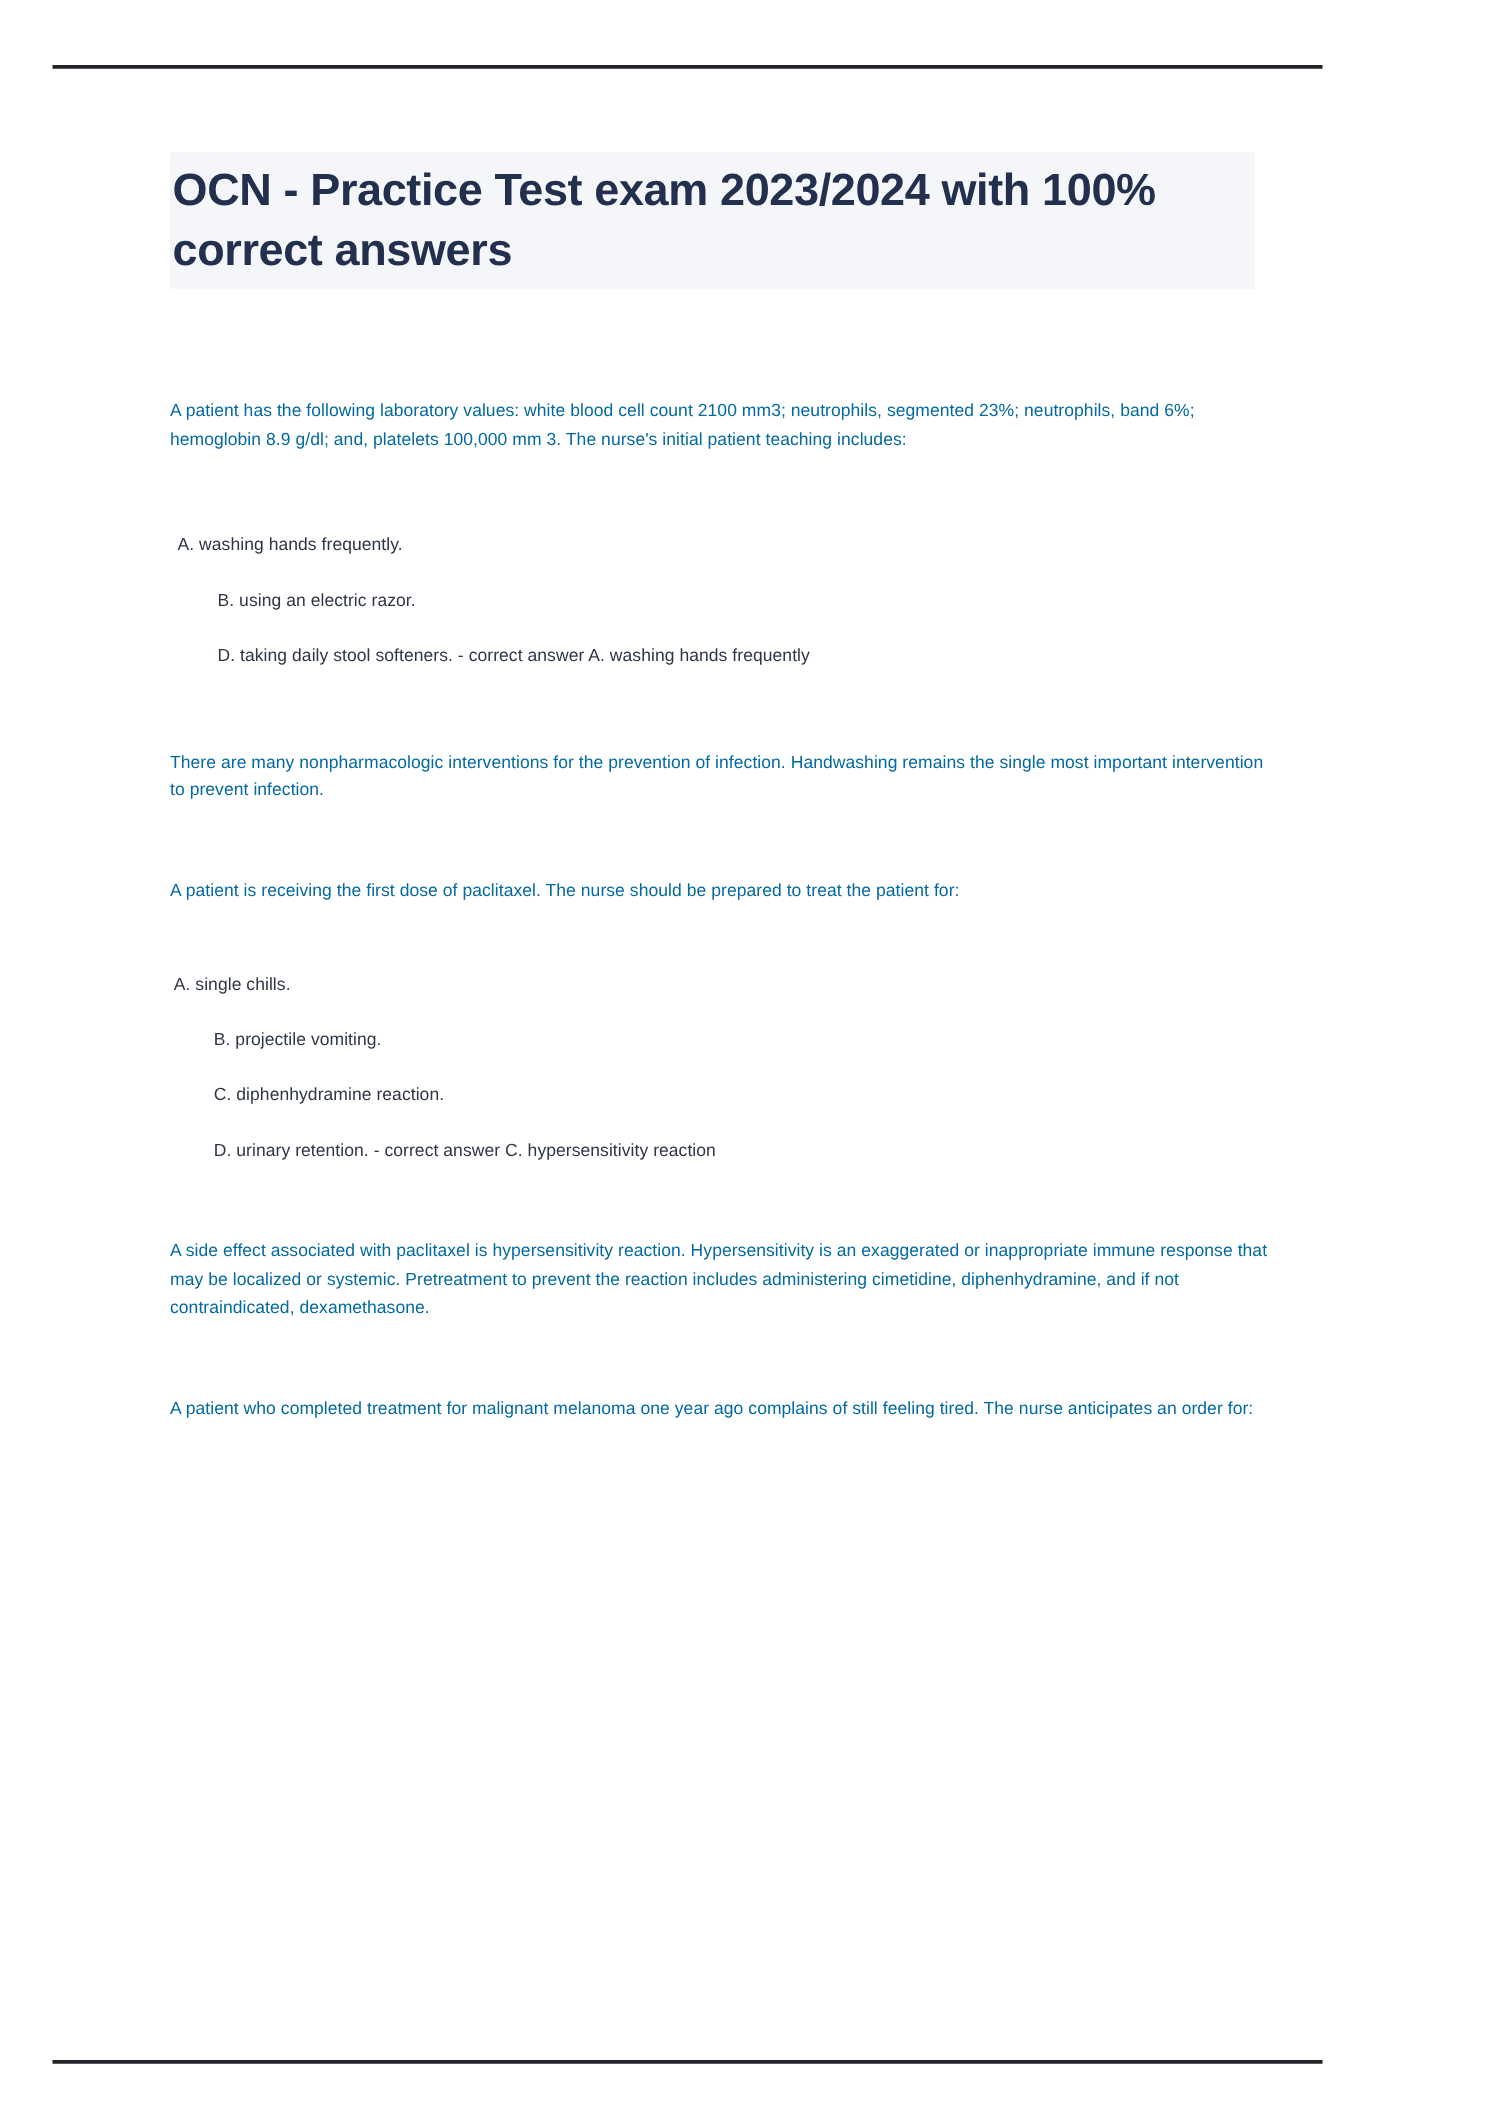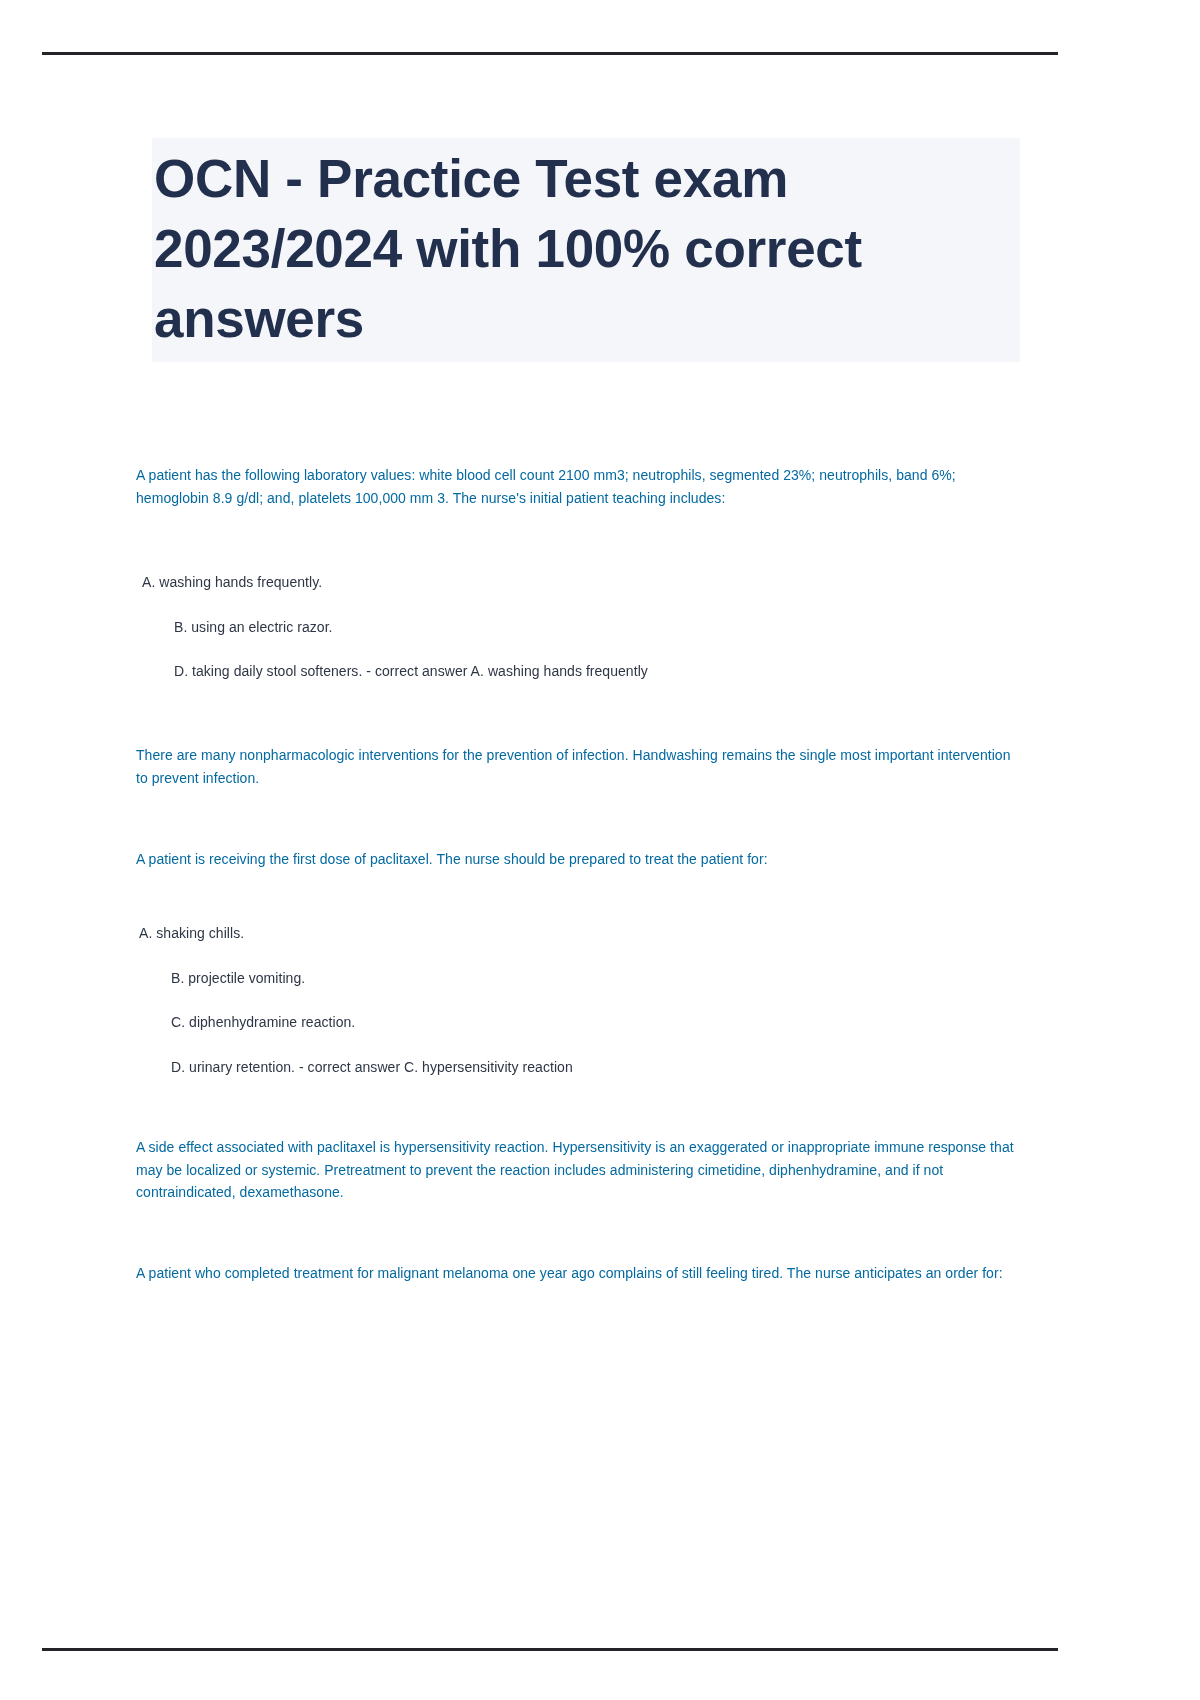--- a/index.html
+++ b/index.html
@@ -50,24 +50,24 @@
     top: 122px;
     width: 880px;
   }
 
   .doc-title {
     display: block;
     background: #f4f6fa;
     color: #22304e;
     font-family: "Liberation Sans", sans-serif;
     font-weight: bold;
-    font-size: 53px;
+    font-size: 36px;
     line-height: 1.32;
     letter-spacing: -0.3px;
-    margin: 16px;
+    margin: 0;
     padding: 6px 8px 8px 2px;
     width: 868px;
     box-sizing: border-box;
   }
 
   .body-block {
     font-family: "Liberation Sans", sans-serif;
     font-size: 14px;
     line-height: 1.62;
     color: #0369a1;
@@ -142,21 +142,21 @@
 
     <p class="body-block para">There are many nonpharmacologic interventions for the prevention of infection. Handwashing remains the single most important intervention to prevent infection.</p>
 
     <div class="sp-exp-to-q"></div>
 
     <p class="body-block para q-text">A patient is receiving the first dose of paclitaxel. The nurse should be prepared to treat the patient for:</p>
 
     <div class="sp-q2-to-opts"></div>
 
     <ul class="options">
-      <li class="option">A. shaking chills.</li>
+      <li class="option">A. single chills.</li>
       <li class="option">B. projectile vomiting.</li>
       <li class="option">C. diphenhydramine reaction.</li>
       <li class="option">D. urinary retention. -  correct answer  C. hypersensitivity reaction</li>
     </ul>
 
     <div class="sp-opts2-to-exp"></div>
 
     <p class="body-block para">A side effect associated with paclitaxel is hypersensitivity reaction. Hypersensitivity is an exaggerated or inappropriate immune response that may be localized or systemic. Pretreatment to prevent the reaction includes administering cimetidine, diphenhydramine, and if not contraindicated, dexamethasone.</p>
 
     <div class="sp-exp2-to-q3"></div>

